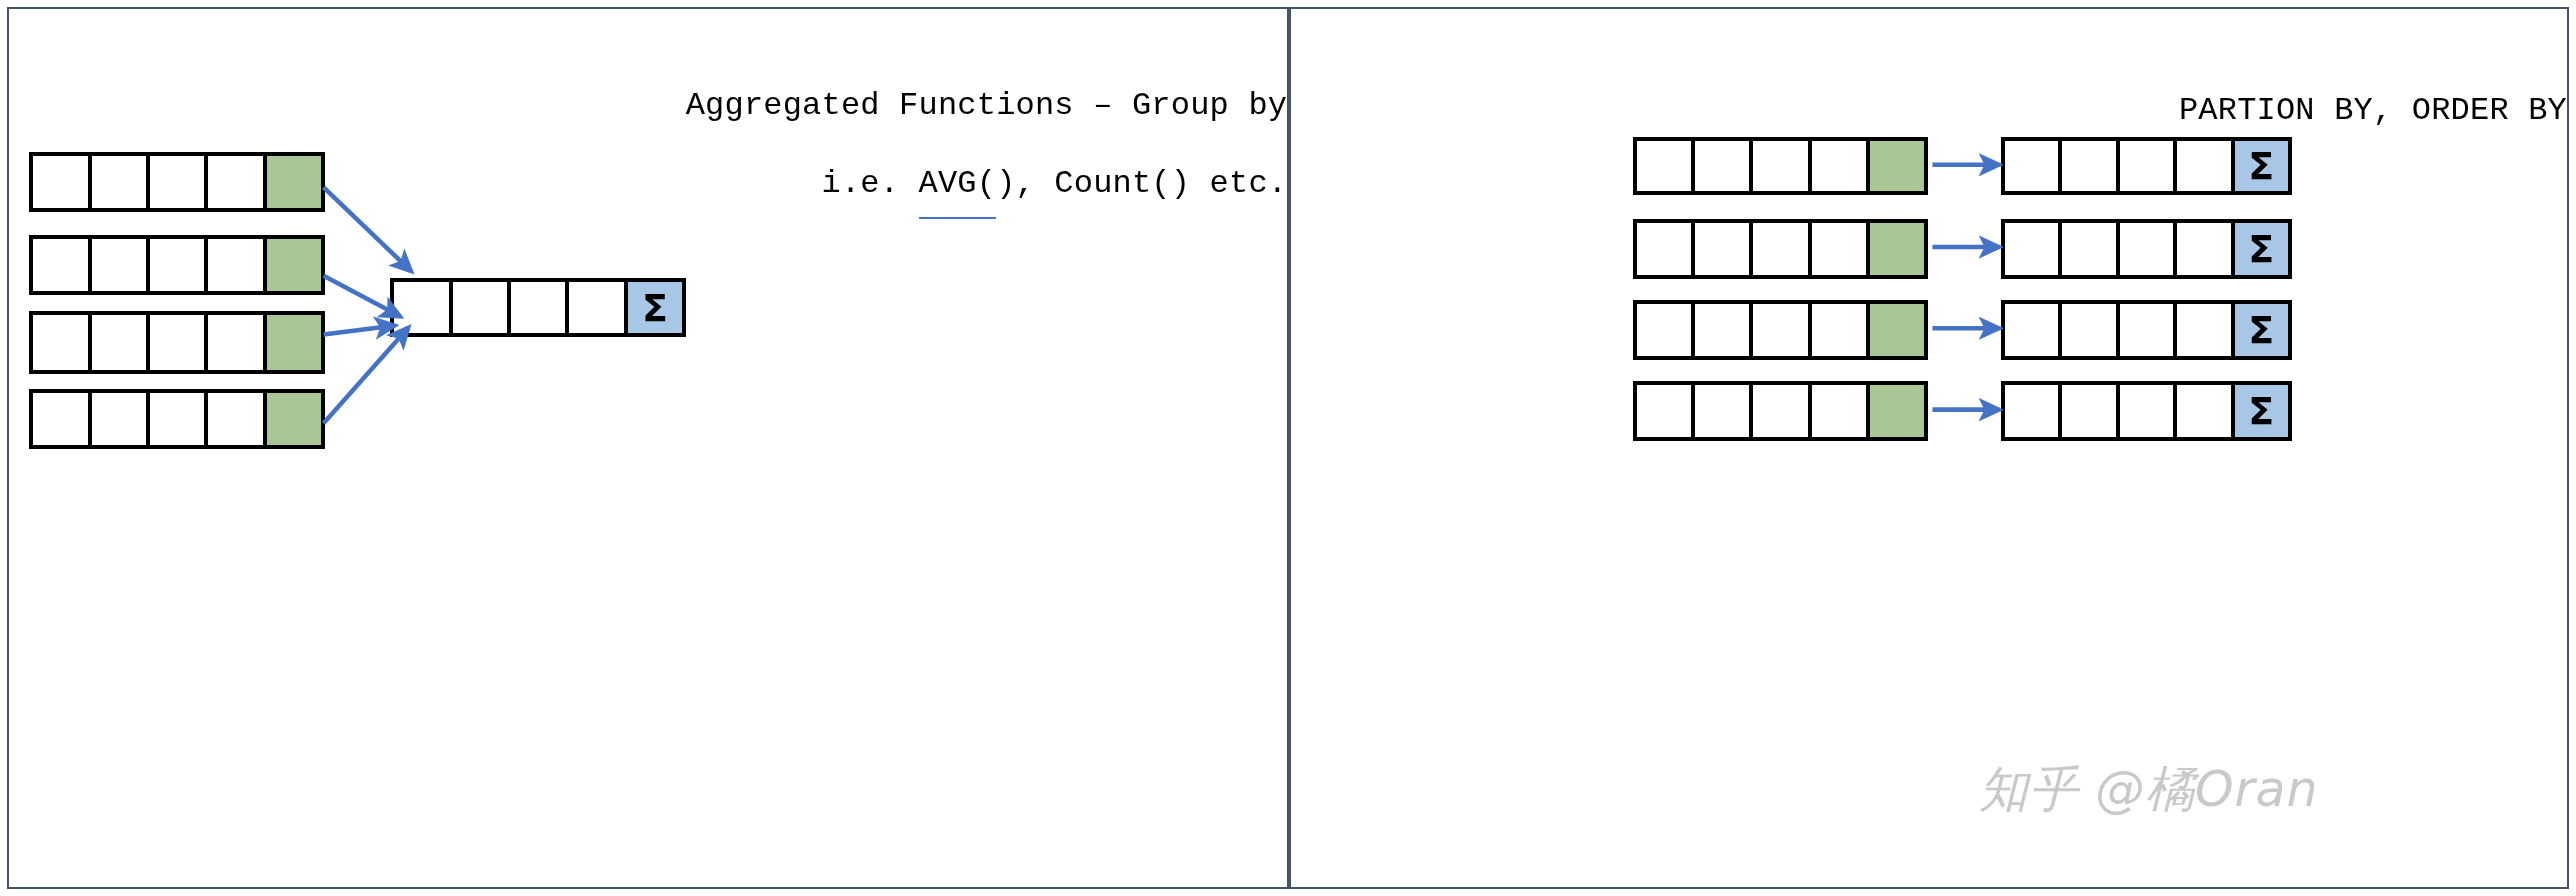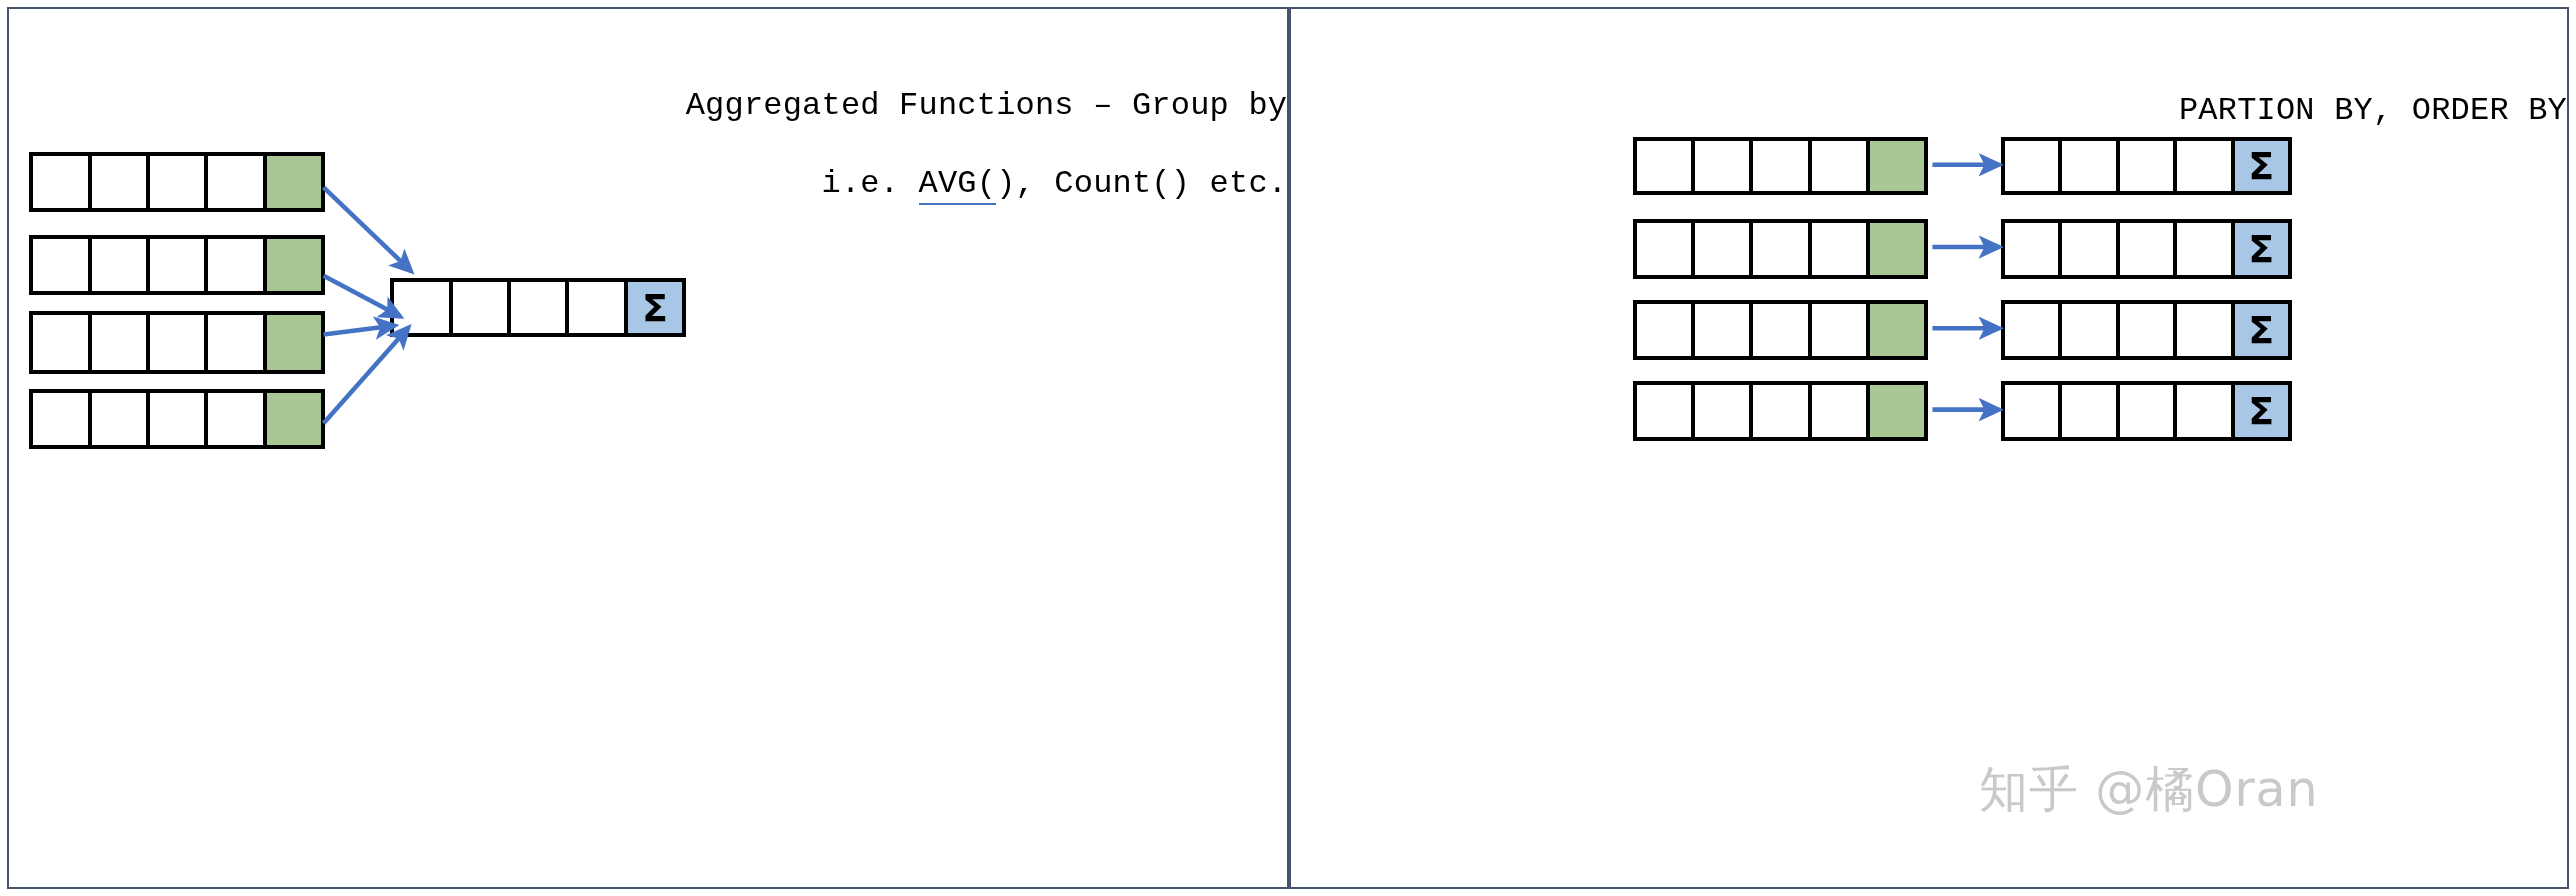--- a/index.html
+++ b/index.html
@@ -40,21 +40,21 @@
     line-height: 1.22;
     letter-spacing: 0.2px;
     white-space: pre-line;
     font-family: Liberation Mono, monospace;
   }
   #title-left  { top: 38px; }
   #title-right { top: 43px; }
 
   .underline-blue {
     border-bottom: 2.7px solid #4472c4;
-    padding-bottom: 1px;
+    padding-bottom: 15px;
   }
 
   
   .row {
     position: absolute;
     display: flex;
     box-sizing: border-box;
     border: 4.5px solid #000000;
     background: #ffffff;
   }
@@ -91,20 +91,21 @@
   
   #watermark {
     position: absolute;
     left: 1979px;
     top: 757px;
     font-family: "DejaVu Sans", sans-serif;
     font-size: 49px;
     color: #c9c9c9;
     white-space: nowrap;
     letter-spacing: 0.9px;
+    font-style: italic;
   }
 </style>
 </head>
 <body>
 
 <div id="canvas">
 
   <div class="panel" id="panel-left">
 
     <div class="panel-title" id="title-left">

